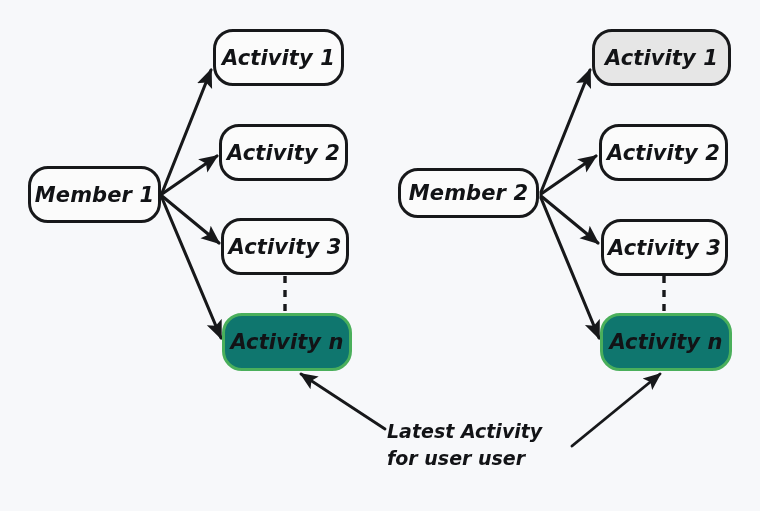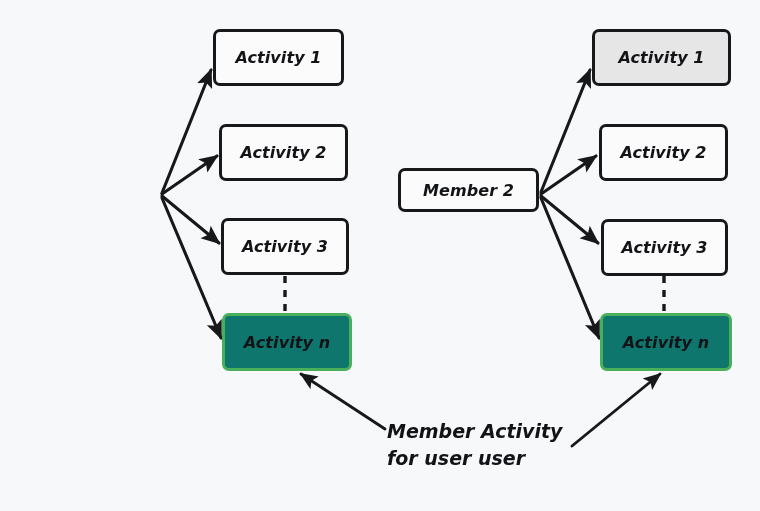--- a/index.html
+++ b/index.html
@@ -26,27 +26,27 @@
     width: 760px;
     height: 511px;
   }
   .node {
     position: absolute;
     box-sizing: border-box;
     display: flex;
     align-items: center;
     justify-content: center;
     border: 3.5px solid #17181a;
-    border-radius: 7px;
+    border-radius: 20px;
     background: #fbfbfb;
     color: #121316;
     font-family: "DejaVu Sans", sans-serif;
     font-weight: bold;
     font-style: italic;
-    font-size: 16px;
+    font-size: 21px;
     letter-spacing: 0.1px;
     white-space: nowrap;
     z-index: 3;
   }
   .node.gray {
     background: #e6e6e6;
   }
   .node.green {
     border-color: #4aaf5b;
     background: #0f766e;
@@ -106,37 +106,38 @@
     <line x1="664" y1="276" x2="664" y2="312" stroke="#17181a" stroke-width="3.4" stroke-dasharray="7 7" stroke-linecap="butt"></line>
 
     <g stroke="#17181a" stroke-width="2.9" fill="none" stroke-linecap="round">
       <line x1="385" y1="429" x2="301" y2="374" marker-end="url(#arrowhead)"></line>
     </g>
     <g stroke="#17181a" stroke-width="2.9" fill="none" stroke-linecap="round">
       <line x1="572" y1="446" x2="660" y2="374" marker-end="url(#arrowhead)"></line>
     </g>
   </svg>
 
+  <div class="node" style="left:28px; top:166px; width:133px; height:57px;">Member 1</div>
 
   <div class="node" style="left:213px; top:29px; width:131px; height:57px;">Activity 1</div>
 
   <div class="node" style="left:219px; top:124px; width:129px; height:57px;">Activity 2</div>
 
   <div class="node" style="left:221px; top:218px; width:128px; height:57px;">Activity 3</div>
 
   <div class="node green" style="left:222px; top:313px; width:130px; height:58px;">Activity n</div>
 
-  <div class="node" style="left:398px; top:168px; width:141px; height:44px;">Member 2</div>
+  <div class="node" style="left:398px; top:168px; width:141px; height:50px;">Member 2</div>
 
   <div class="node gray" style="left:592px; top:29px; width:139px; height:57px;">Activity 1</div>
 
   <div class="node" style="left:599px; top:124px; width:129px; height:57px;">Activity 2</div>
 
   <div class="node" style="left:601px; top:219px; width:127px; height:57px;">Activity 3</div>
 
   <div class="node green" style="left:600px; top:313px; width:132px; height:58px;">Activity n</div>
 
   <div class="caption" style="left:387px; top:418px;">
-    <div>Member Activity</div>
+    <div>Latest Activity</div>
     <div>for user user</div>
   </div>
 
 </div>
 
 </body></html>

